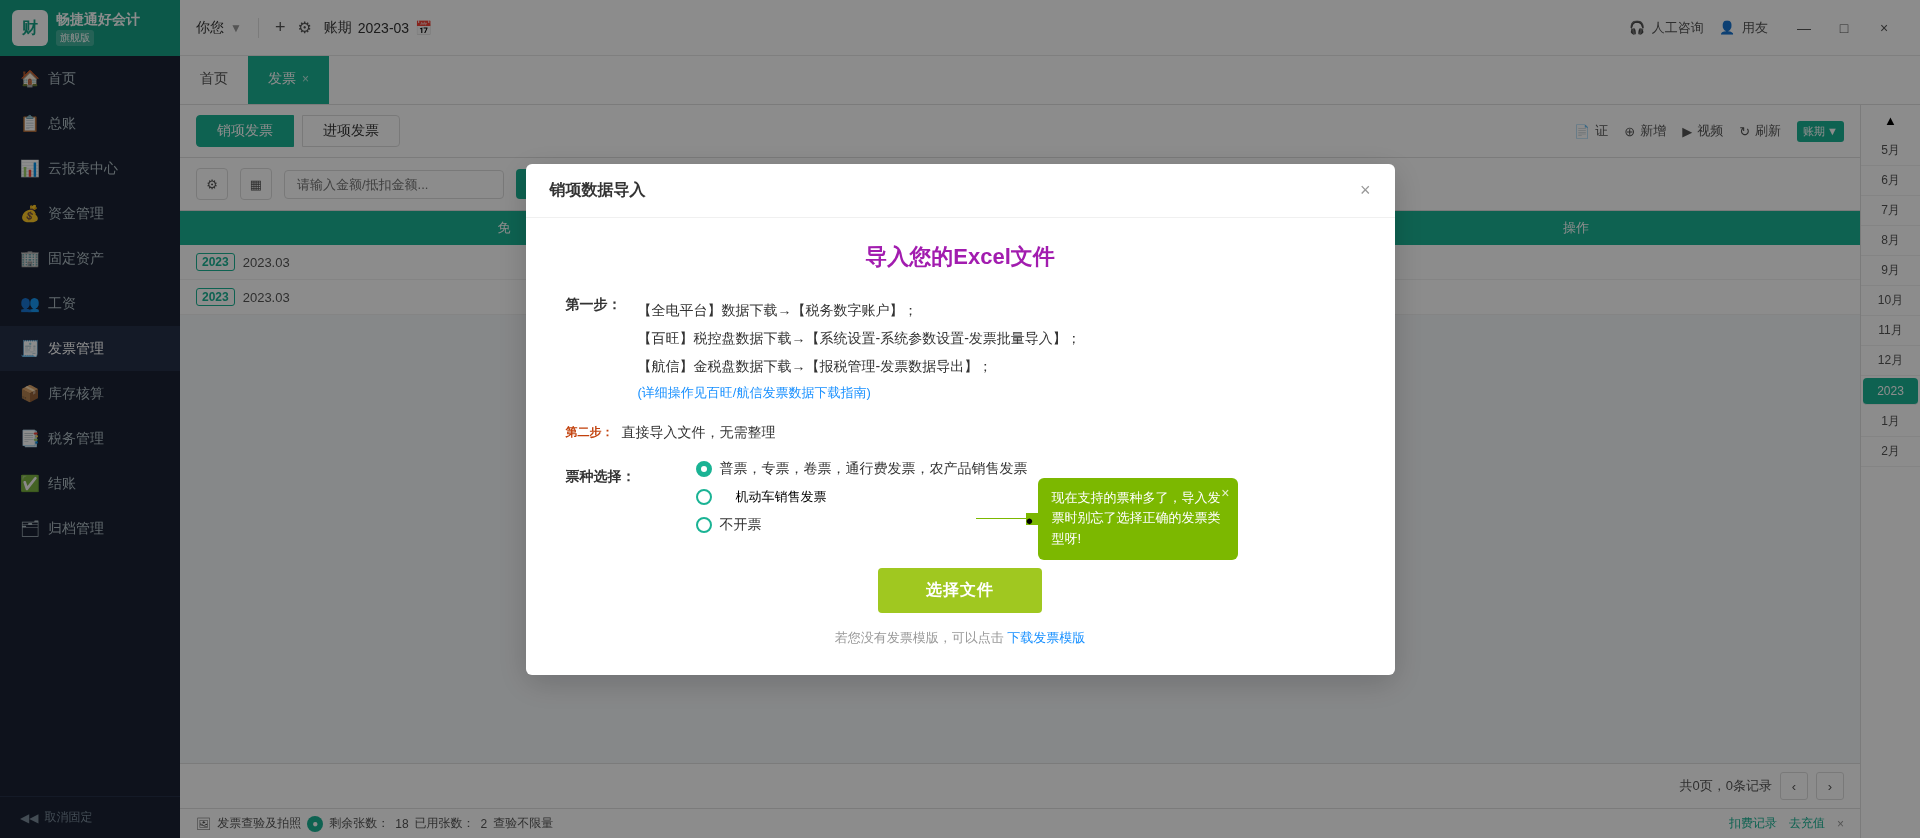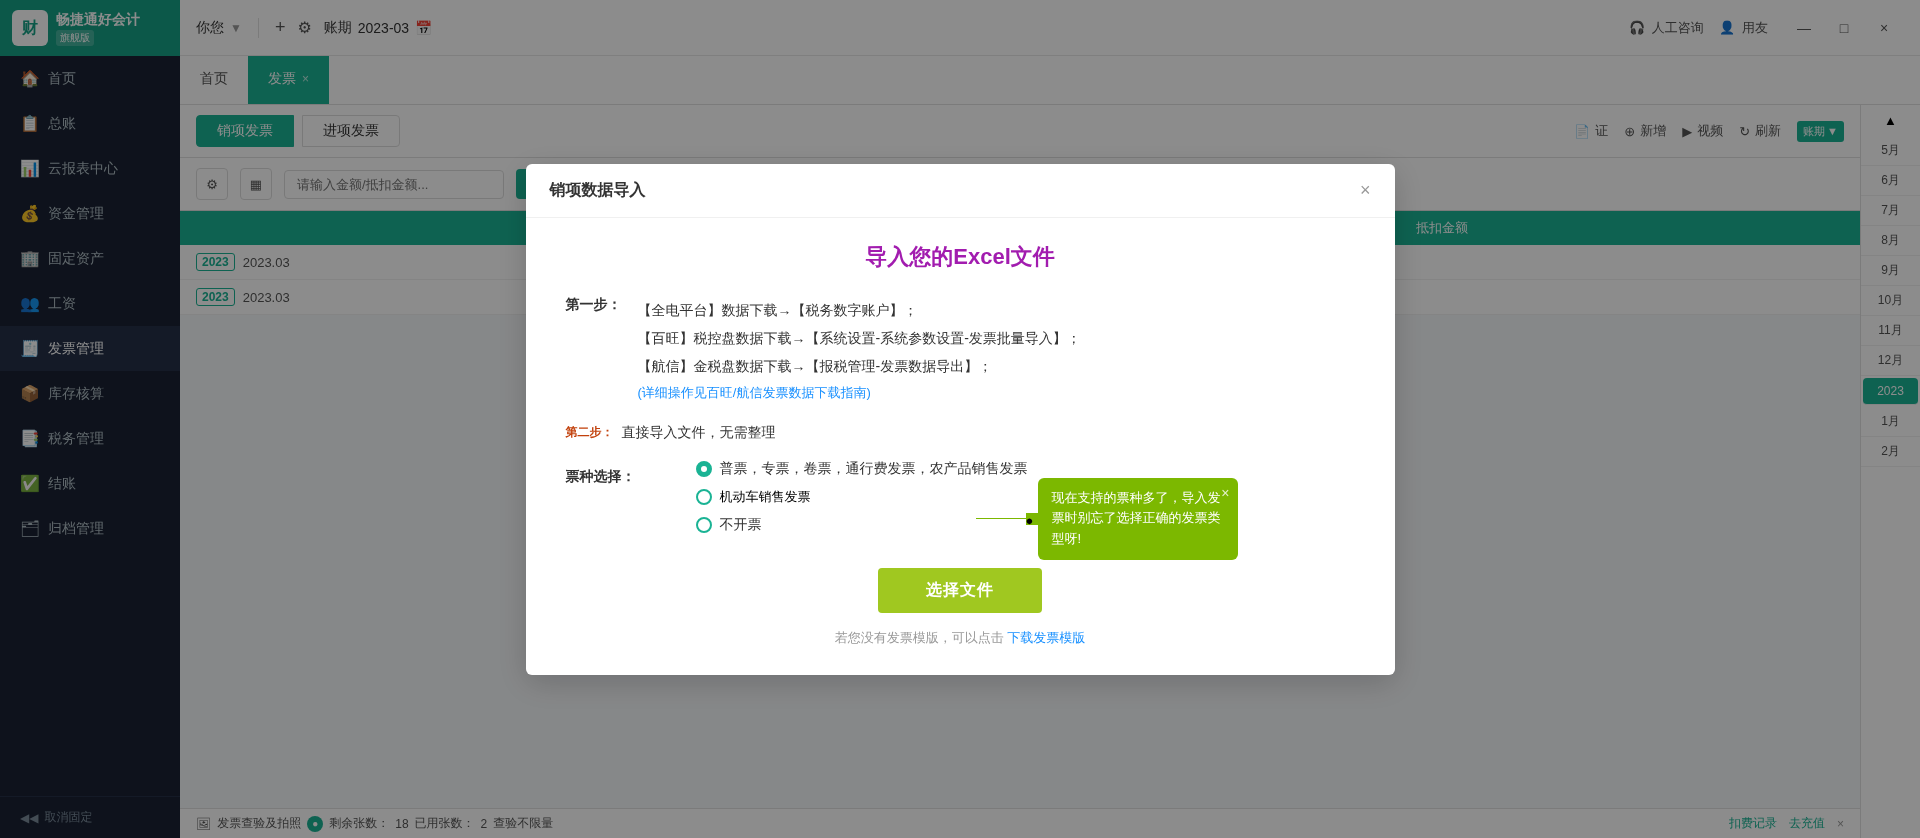--- a/index.html
+++ b/index.html
@@ -254,33 +254,39 @@
           <input class="filter-input" type="text" placeholder="请输入金额/抵扣金额..." style="">
           <div class="filter-btn">
             <span>免</span>
           </div>
         </div>
 
         <div class="table-header">
           <div class="table-header-cell" style="flex:0 0 40px;"></div>
           <div class="table-header-cell">免</div>
           <div class="table-header-cell">抵扣金额</div>
+          <div class="table-header-cell">操作</div>
         </div>
 
         <div class="invoice-body">
           <div class="table-row-2023">
             <span class="year-label">2023</span>
             <span>2023.03</span>
           </div>
           <div class="table-row-2023">
             <span class="year-label">2023</span>
             <span>2023.03</span>
           </div>
         </div>
 
+        <div class="pagination">
+          <span>共0页，0条记录</span>
+          <div class="page-btn">‹</div>
+          <div class="page-btn">›</div>
+        </div>
 
         <div class="bottom-bar">
           <div class="bottom-bar-left">
             <span>🖼</span>
             <span>发票查验及拍照</span>
             <div class="bottom-badge">●</div>
             <span>剩余张数：</span>
             <span>18</span>
             <span>已用张数：</span>
             <span>2</span>
@@ -343,21 +349,21 @@
       <div style="display:flex;align-items:flex-start;gap:8px;margin-bottom:8px;">
         <span style="font-size:14px;color:#333;font-weight:bold;white-space:nowrap;margin-top:8px;">票种选择：</span>
         <div style="position:relative;">
           <div class="modal-radio-group">
 
             <div class="modal-radio-option">
               <div class="radio-circle checked"></div>
               <span>普票，专票，卷票，通行费发票，农产品销售发票</span>
             </div>
 
-            <div style="display:flex;align-items:center;gap:8px;margin-bottom:10px;position:relative;">
+            <div style="display:flex;align-items:center;gap:24px;margin-bottom:10px;position:relative;">
               <div class="radio-circle unchecked"></div>
               <span>机动车销售发票</span>
 
               <div style="display:flex;align-items:center;position:absolute;left:280px;top:-10px;">
                 <div style="width:50px;height:1px;background:#7cb800;"></div>
                 <div style="width:12px;height:12px;background:#7cb800;border-radius:50;flex-shrink:0;">●</div>
                 <div style="background:#7cb800;color:#fff;border-radius:6px;padding:10px 14px;font-size:13px;line-height:1.6;width:200px;position:relative;">
                   <span style="position:absolute;top:4px;right:8px;cursor:pointer;color:rgba(255,255,255,0.8);font-size:14px;">×</span>
                   <span>现在支持的票种多了，导入发票时别忘了选择正确的发票类型呀!</span>
                 </div>

